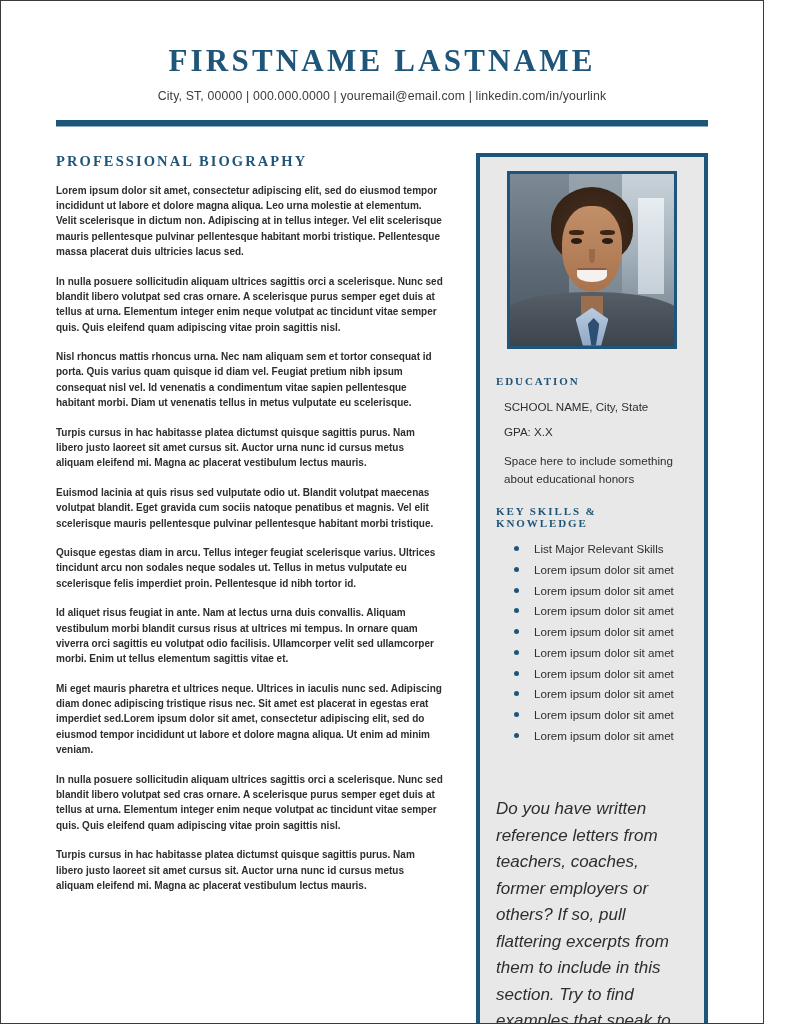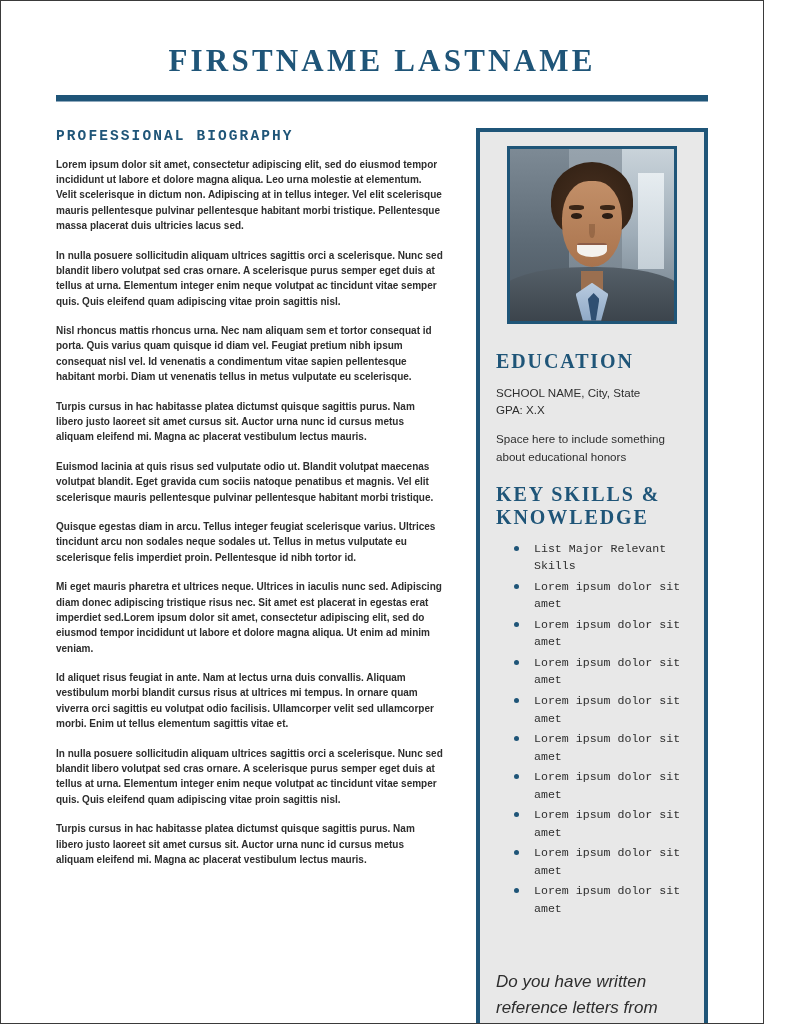--- a/index.html
+++ b/index.html
@@ -62,21 +62,21 @@
     padding-right: 22px;
     box-sizing: border-box;
   }
   .side-col {
     flex: 1 1 auto;
     box-sizing: border-box;
   }
 
   
   .section-title {
-    font-family: Liberation Mono, monospace;
+    font-family: Liberation Serif, serif;
     font-size: 14.5px;
     font-weight: bold;
     color: #1f5578;
     letter-spacing: 2.1px;
     margin: 0 0 13px 0;
   }
 
   
   .body-p {
     font-size: 10px;
@@ -144,47 +144,46 @@
   .photo .eye-r { left:56%; }
   .photo .nose { position:absolute; left:48%; top:44%; width:4%; height:8%;
      background:rgba(120,80,52,.45); border-radius:0 0 50% 50%; }
   .photo .smile { position:absolute; left:41%; top:55%; width:18%; height:7%;
      background:#f4f1ee; border-radius: 12% 12% 50% 50%;
      border-top:2px solid #8c5c48; }
 
   .side-section { margin-bottom: 18px; }
   .side-title {
     font-family: "Liberation Serif", serif;
-    font-size: 20px;
+    font-size: 11px;
     font-weight: bold;
     color: #1f5578;
     letter-spacing: 1.9px;
     margin: 0 0 11px 0;
   }
   .side-text {
     font-size: 11.6px;
     line-height: 1.5;
     color: #2e2e2e;
-    margin: 0;
+    margin: 8px;
   }
   .side-text + .side-text { margin-top: 12px; }
 
   .skills-list {
     list-style: none;
     margin: 0;
     padding: 0 0 0 4px;
   }
   .skills-list li {
     position: relative;
     padding-left: 34px;
     font-size: 11.6px;
     line-height: 1.49;
     color: #2e2e2e;
     margin-bottom: 3.5px;
-    font-family: Liberation Mono, monospace;
   }
   .skills-list li::before {
     content: "";
     position: absolute;
     left: 14px;
     top: 6px;
     width: 5px;
     height: 5px;
     background: #1f5578;
     border-radius: 50%;
@@ -205,36 +204,37 @@
   }
   .gap-before-quote { height: 34px; }
 </style>
 </head>
 <body>
 
 <div class="page">
 
   <div class="header">
     <h1 class="name">FIRSTNAME LASTNAME</h1>
+    <div class="contact">City, ST, 00000 | 000.000.0000 | youremail@email.com | linkedin.com/in/yourlink</div>
     <div class="header-rule"></div>
   </div>
 
   <div class="columns">
 
     <div class="main-col">
       <h2 class="section-title">PROFESSIONAL BIOGRAPHY</h2>
 
       <p class="body-p">Lorem ipsum dolor sit amet, consectetur adipiscing elit, sed do eiusmod tempor incididunt ut labore et dolore magna aliqua. Leo urna molestie at elementum. Velit scelerisque in dictum non. Adipiscing at in tellus integer. Vel elit scelerisque mauris pellentesque pulvinar pellentesque habitant morbi tristique. Pellentesque massa placerat duis ultricies lacus sed.</p>
       <p class="body-p">In nulla posuere sollicitudin aliquam ultrices sagittis orci a scelerisque. Nunc sed blandit libero volutpat sed cras ornare. A scelerisque purus semper eget duis at tellus at urna. Elementum integer enim neque volutpat ac tincidunt vitae semper quis. Quis eleifend quam adipiscing vitae proin sagittis nisl.</p>
       <p class="body-p">Nisl rhoncus mattis rhoncus urna. Nec nam aliquam sem et tortor consequat id porta. Quis varius quam quisque id diam vel. Feugiat pretium nibh ipsum consequat nisl vel. Id venenatis a condimentum vitae sapien pellentesque habitant morbi. Diam ut venenatis tellus in metus vulputate eu scelerisque.</p>
       <p class="body-p">Turpis cursus in hac habitasse platea dictumst quisque sagittis purus. Nam libero justo laoreet sit amet cursus sit. Auctor urna nunc id cursus metus aliquam eleifend mi. Magna ac placerat vestibulum lectus mauris.</p>
       <p class="body-p">Euismod lacinia at quis risus sed vulputate odio ut. Blandit volutpat maecenas volutpat blandit. Eget gravida cum sociis natoque penatibus et magnis. Vel elit scelerisque mauris pellentesque pulvinar pellentesque habitant morbi tristique.</p>
       <p class="body-p">Quisque egestas diam in arcu. Tellus integer feugiat scelerisque varius. Ultrices tincidunt arcu non sodales neque sodales ut. Tellus in metus vulputate eu scelerisque felis imperdiet proin. Pellentesque id nibh tortor id.</p>
+      <p class="body-p">Id aliquet risus feugiat in ante. Nam at lectus urna duis convallis. Aliquam vestibulum morbi blandit cursus risus at ultrices mi tempus. In ornare quam viverra orci sagittis eu volutpat odio facilisis. Ullamcorper velit sed ullamcorper morbi. Enim ut tellus elementum sagittis vitae et.</p>
       <p class="body-p">Mi eget mauris pharetra et ultrices neque. Ultrices in iaculis nunc sed. Adipiscing diam donec adipiscing tristique risus nec. Sit amet est placerat in egestas erat imperdiet sed.Lorem ipsum dolor sit amet, consectetur adipiscing elit, sed do eiusmod tempor incididunt ut labore et dolore magna aliqua. Ut enim ad minim veniam.</p>
-      <p class="body-p">Id aliquet risus feugiat in ante. Nam at lectus urna duis convallis. Aliquam vestibulum morbi blandit cursus risus at ultrices mi tempus. In ornare quam viverra orci sagittis eu volutpat odio facilisis. Ullamcorper velit sed ullamcorper morbi. Enim ut tellus elementum sagittis vitae et.</p>
       <p class="body-p">In nulla posuere sollicitudin aliquam ultrices sagittis orci a scelerisque. Nunc sed blandit libero volutpat sed cras ornare. A scelerisque purus semper eget duis at tellus at urna. Elementum integer enim neque volutpat ac tincidunt vitae semper quis. Quis eleifend quam adipiscing vitae proin sagittis nisl.</p>
       <p class="body-p">Turpis cursus in hac habitasse platea dictumst quisque sagittis purus. Nam libero justo laoreet sit amet cursus sit. Auctor urna nunc id cursus metus aliquam eleifend mi. Magna ac placerat vestibulum lectus mauris.</p>
     </div>
 
     <div class="side-col">
       <div class="sidebar">
 
         <div class="photo-wrap">
           <div class="photo">
             <div class="bg-l"></div>

